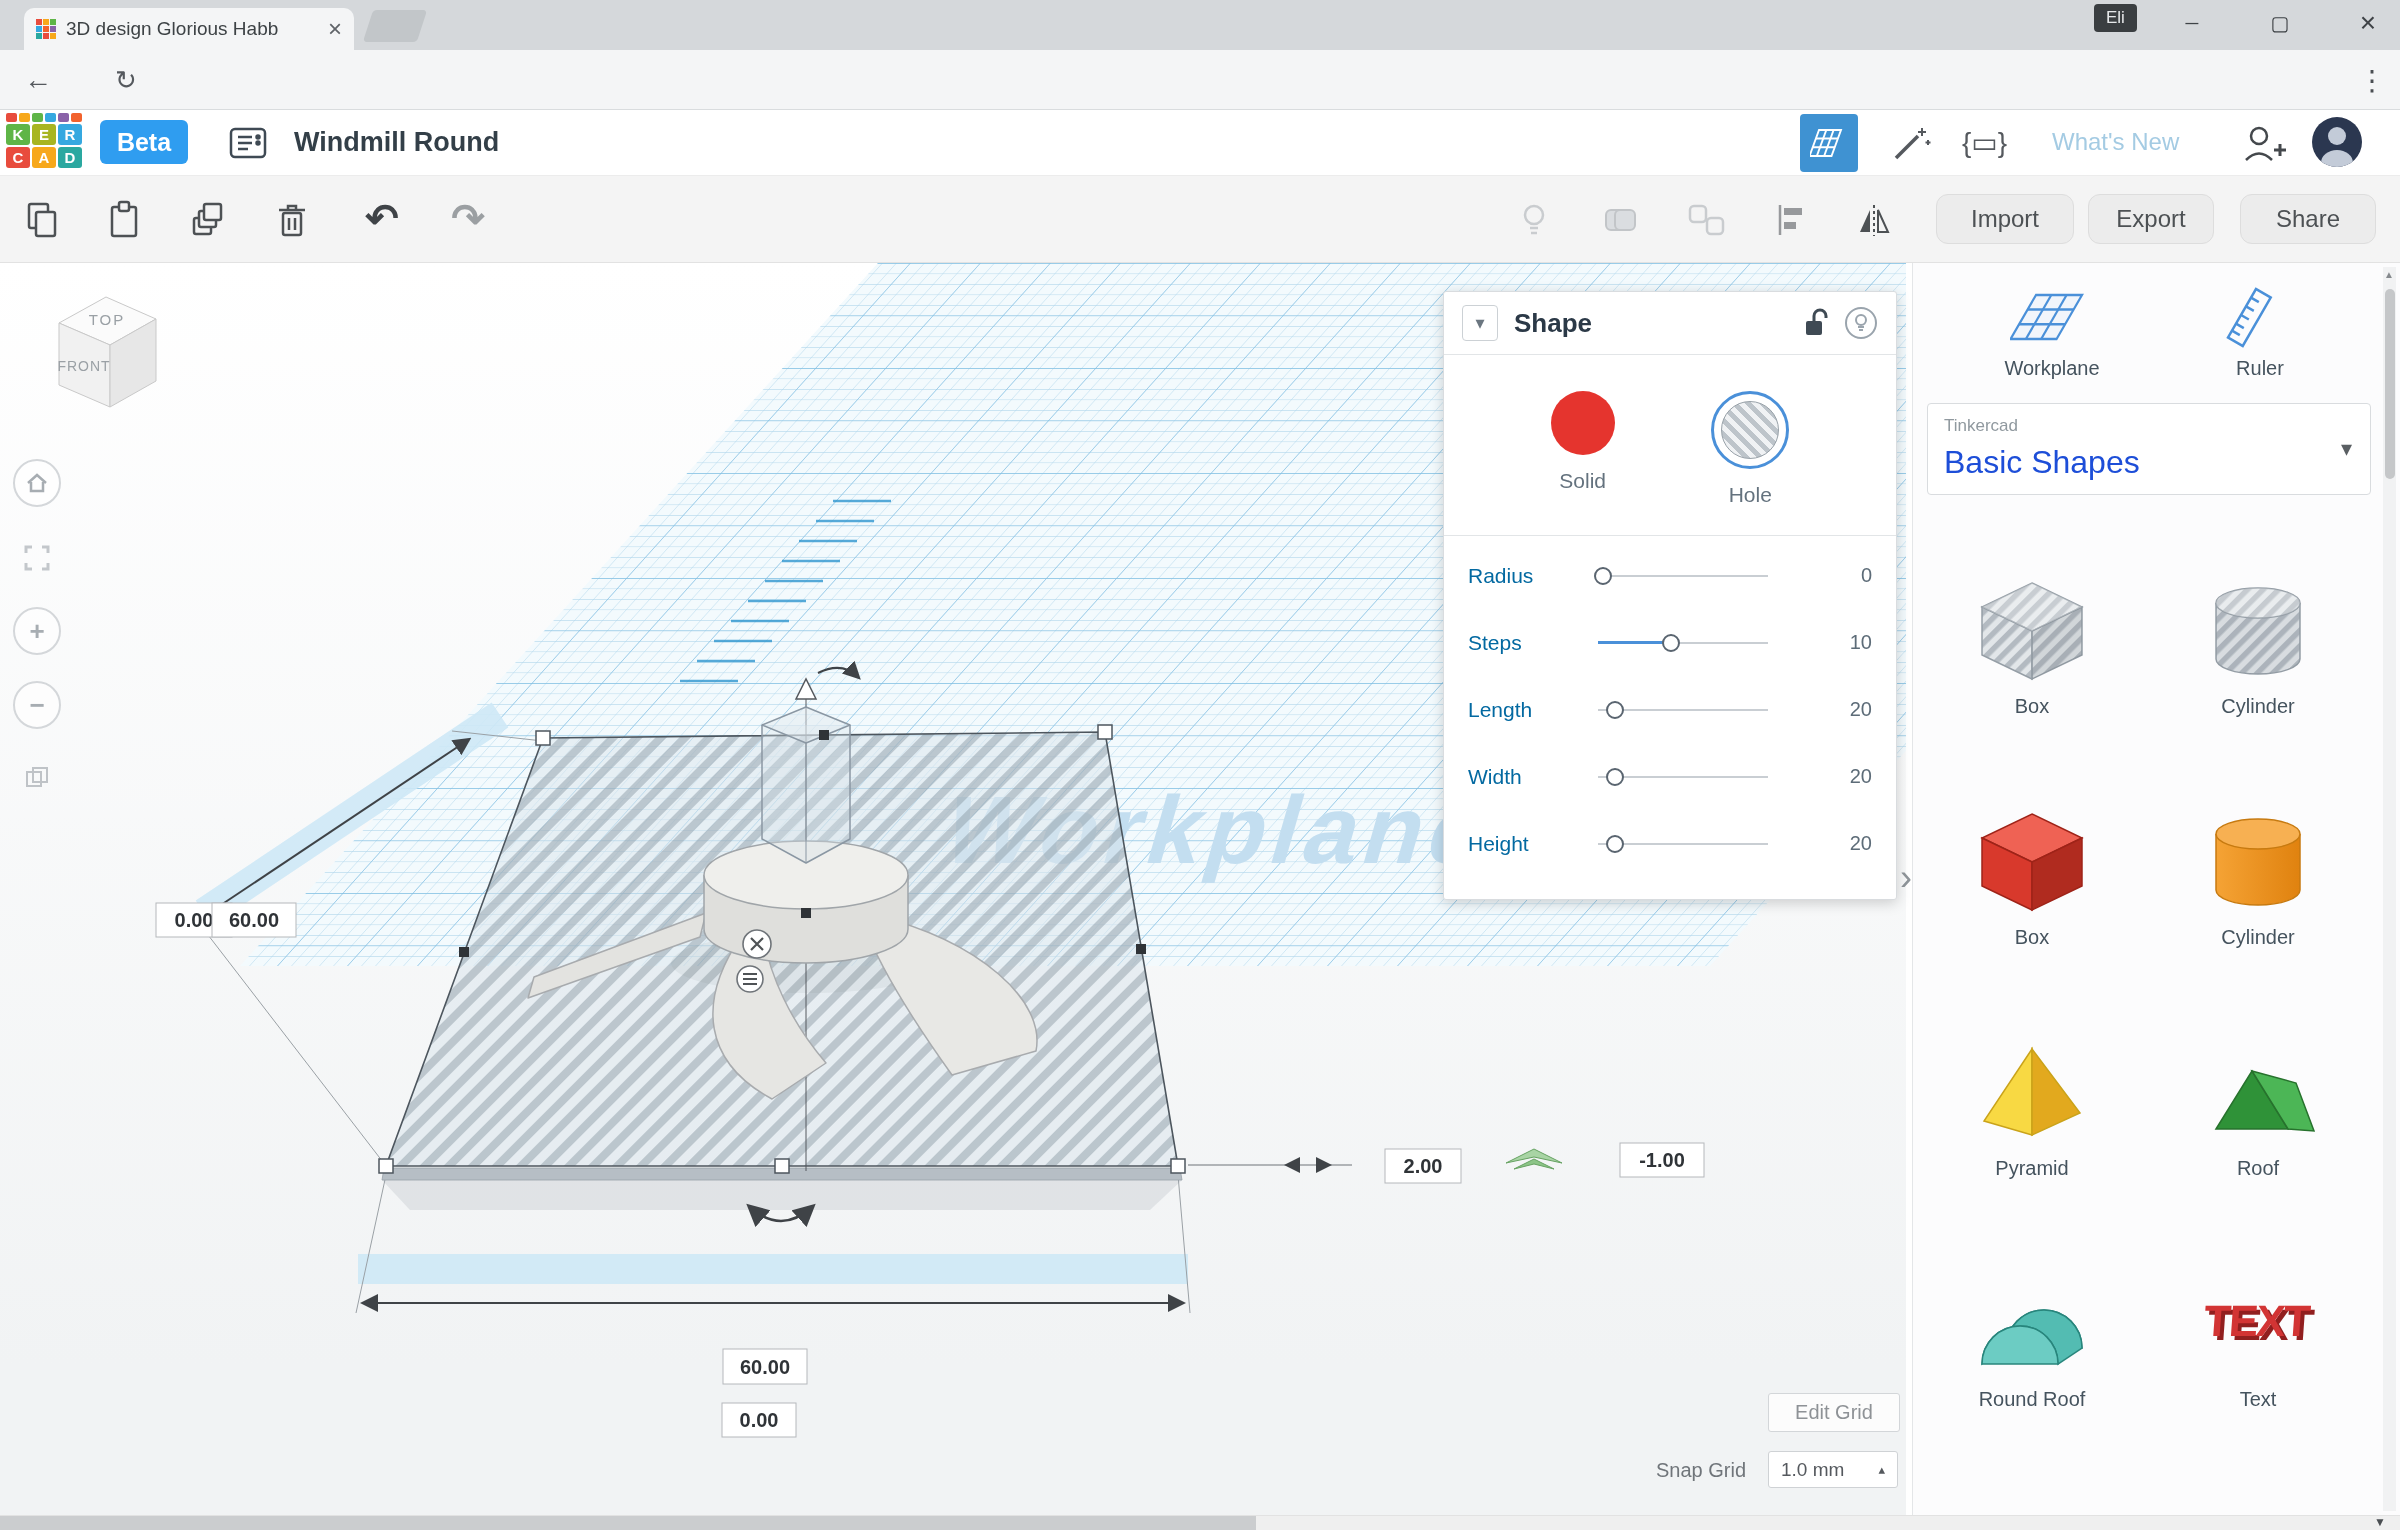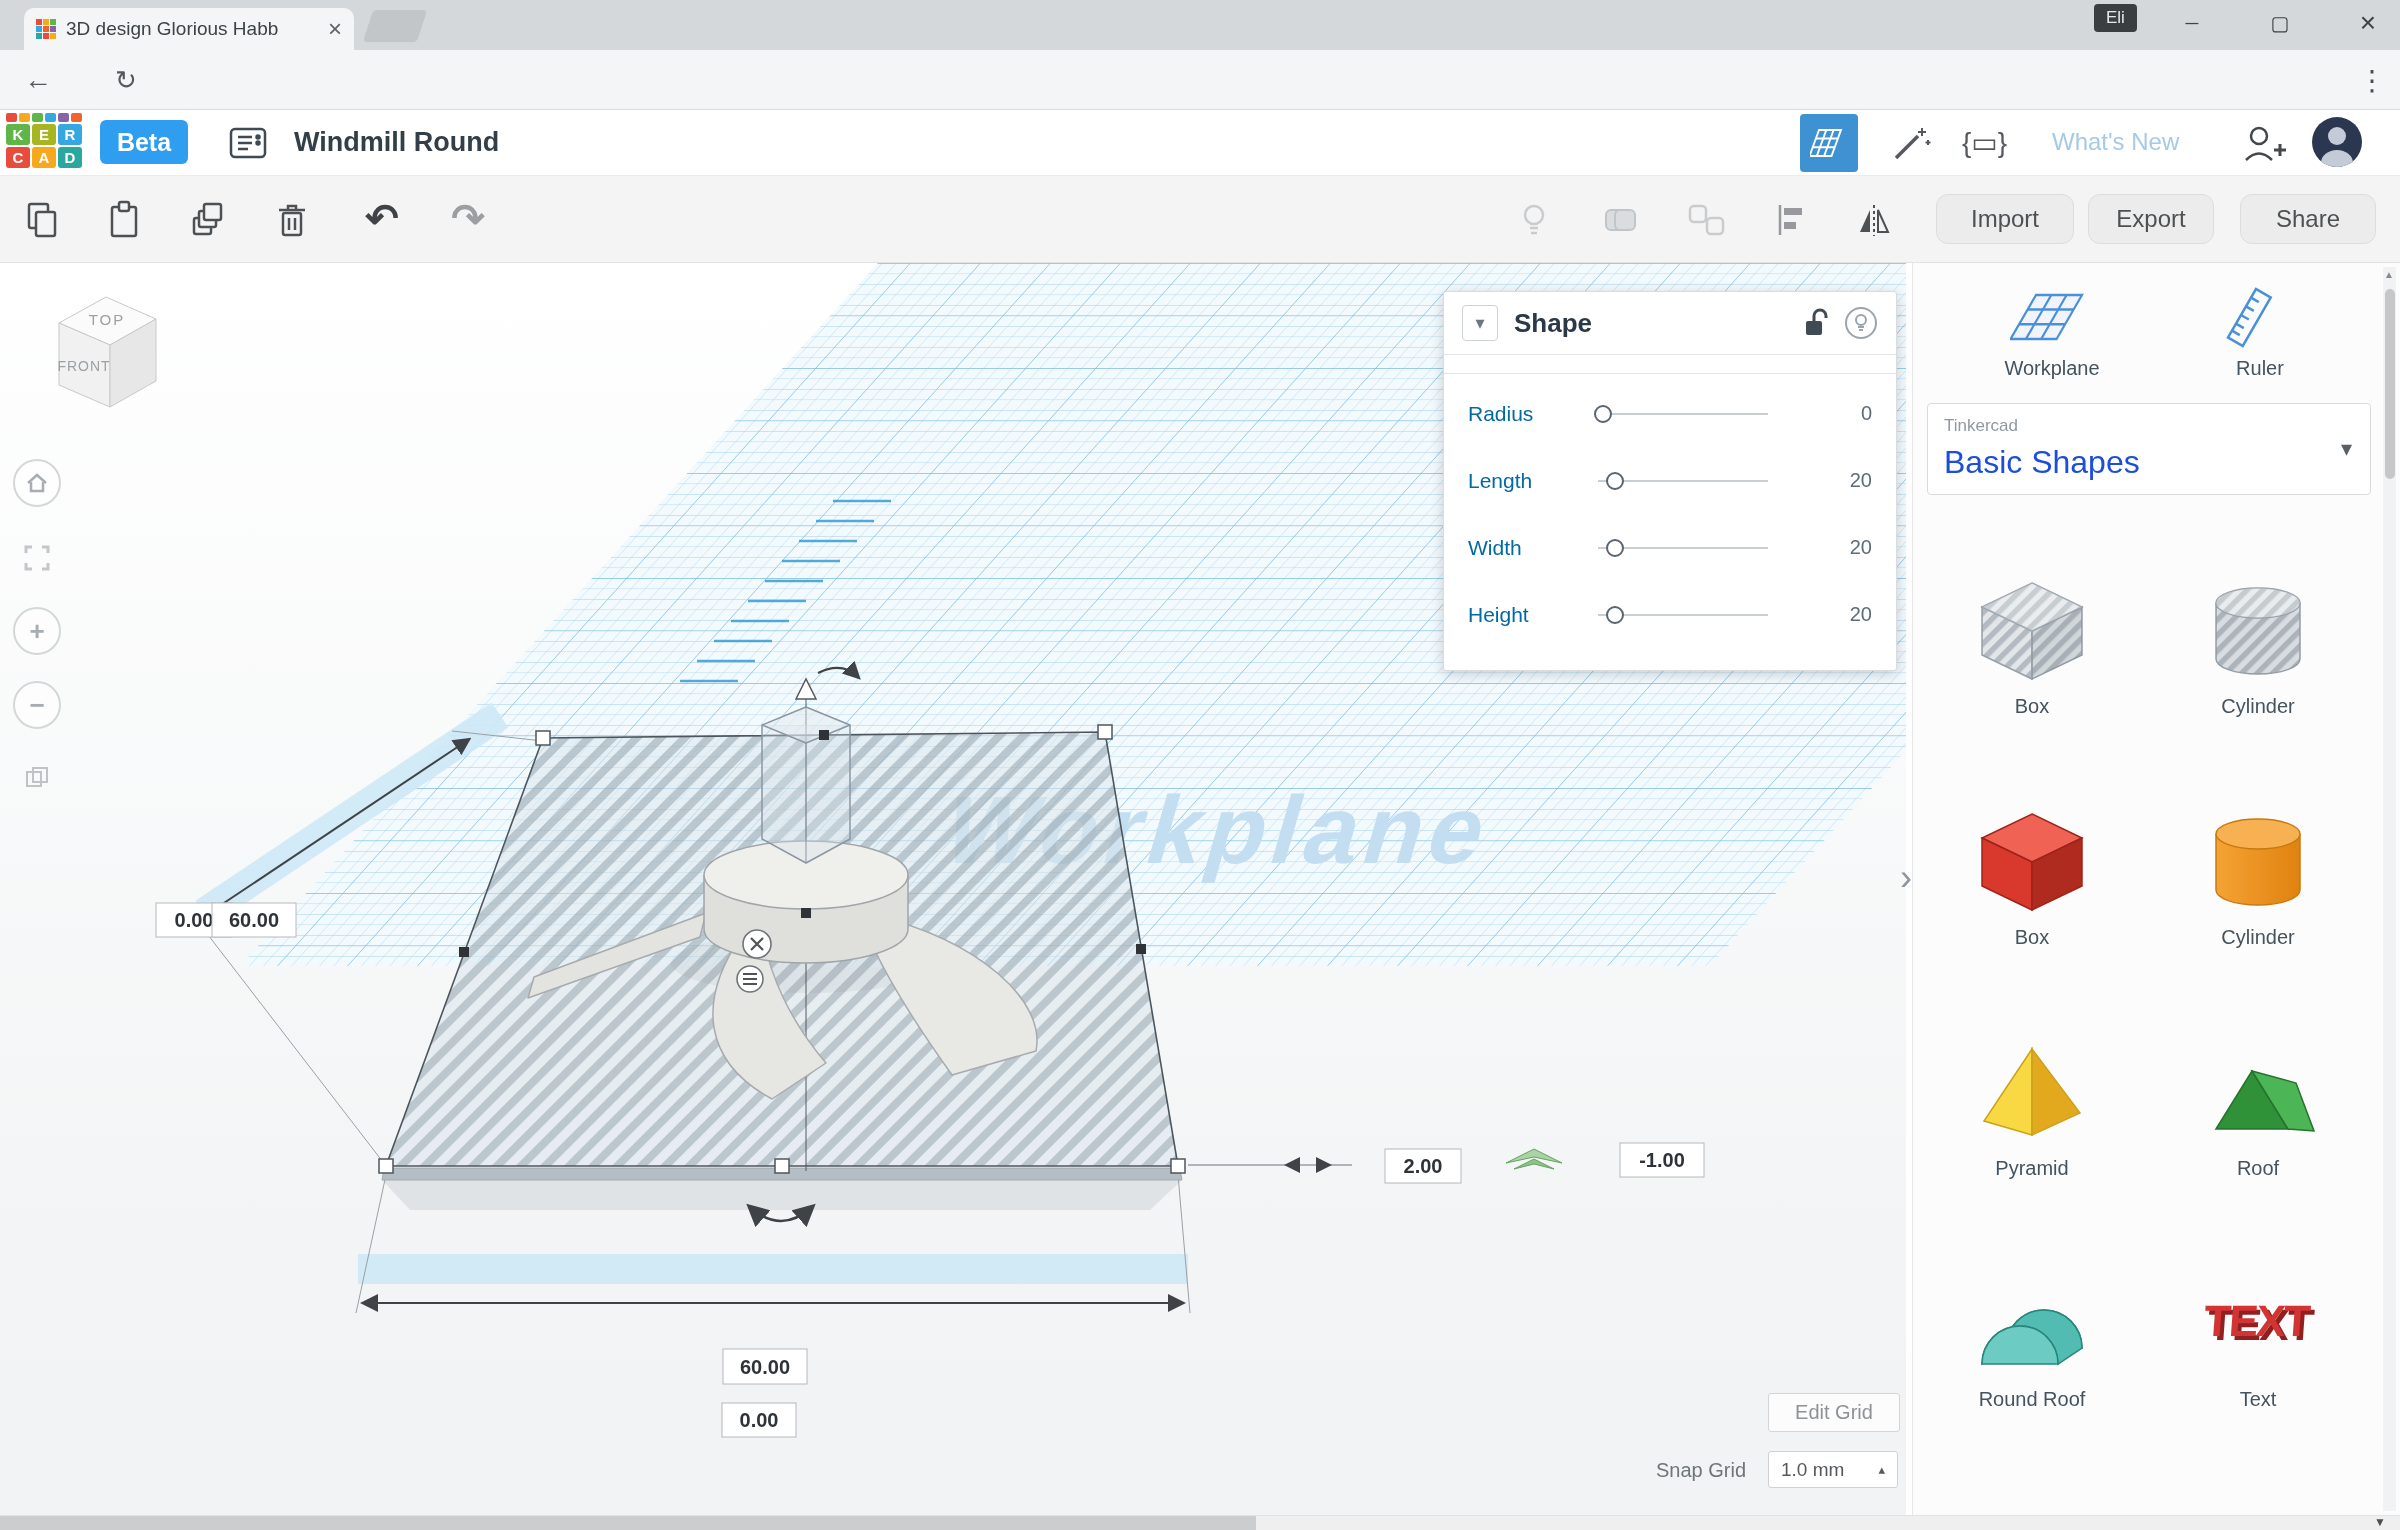--- a/index.html
+++ b/index.html
@@ -433,28 +433,49 @@
             <path d="M10 13 V8 a6 6 0 0 1 12 0 v2" stroke="#3f4a54" stroke-width="3" fill="none"></path>
             <rect x="2" y="13" width="16" height="14" rx="2" fill="#3f4a54"></rect>
           </svg>
         <svg width="34" height="34" fill="none" stroke="#9aa4ad" stroke-width="2">
             <circle cx="17" cy="17" r="15"></circle>
             <circle cx="17" cy="14" r="5"></circle>
             <path d="M14 21 h6 M15 24 h4"></path>
           </svg>
       </span>
     </div>
+    <div class="sp-choices">
+      <div class="sp-choice">
+        <span class="sp-solid"></span>
+        <span class="sp-choice-label">Solid</span>
+      </div>
+      <div class="sp-choice">
+        <span class="sp-hole-ring">
+            <span class="sp-hole"></span>
+          </span>
+        <span class="sp-choice-label">Hole</span>
+      </div>
+    </div>
     <div class="sp-divider"></div>
     <div class="sp-row">
       <span class="sp-label">Radius</span>
       <div class="sp-slider">
           <div class="sp-track"></div>
           <div class="sp-knob" style="left:3%"></div>
         </div>
       <span class="sp-value">0</span>
+    </div>
+    <div class="sp-row">
+      <span class="sp-label">Steps</span>
+      <div class="sp-slider">
+          <div class="sp-track"></div>
+          <div class="sp-fill" style="width:43%"></div>
+          <div class="sp-knob" style="left:43%"></div>
+        </div>
+      <span class="sp-value">10</span>
     </div>
     <div class="sp-row">
       <span class="sp-label">Length</span>
       <div class="sp-slider">
           <div class="sp-track"></div>
           <div class="sp-knob" style="left:10%"></div>
         </div>
       <span class="sp-value">20</span>
     </div>
     <div class="sp-row">

